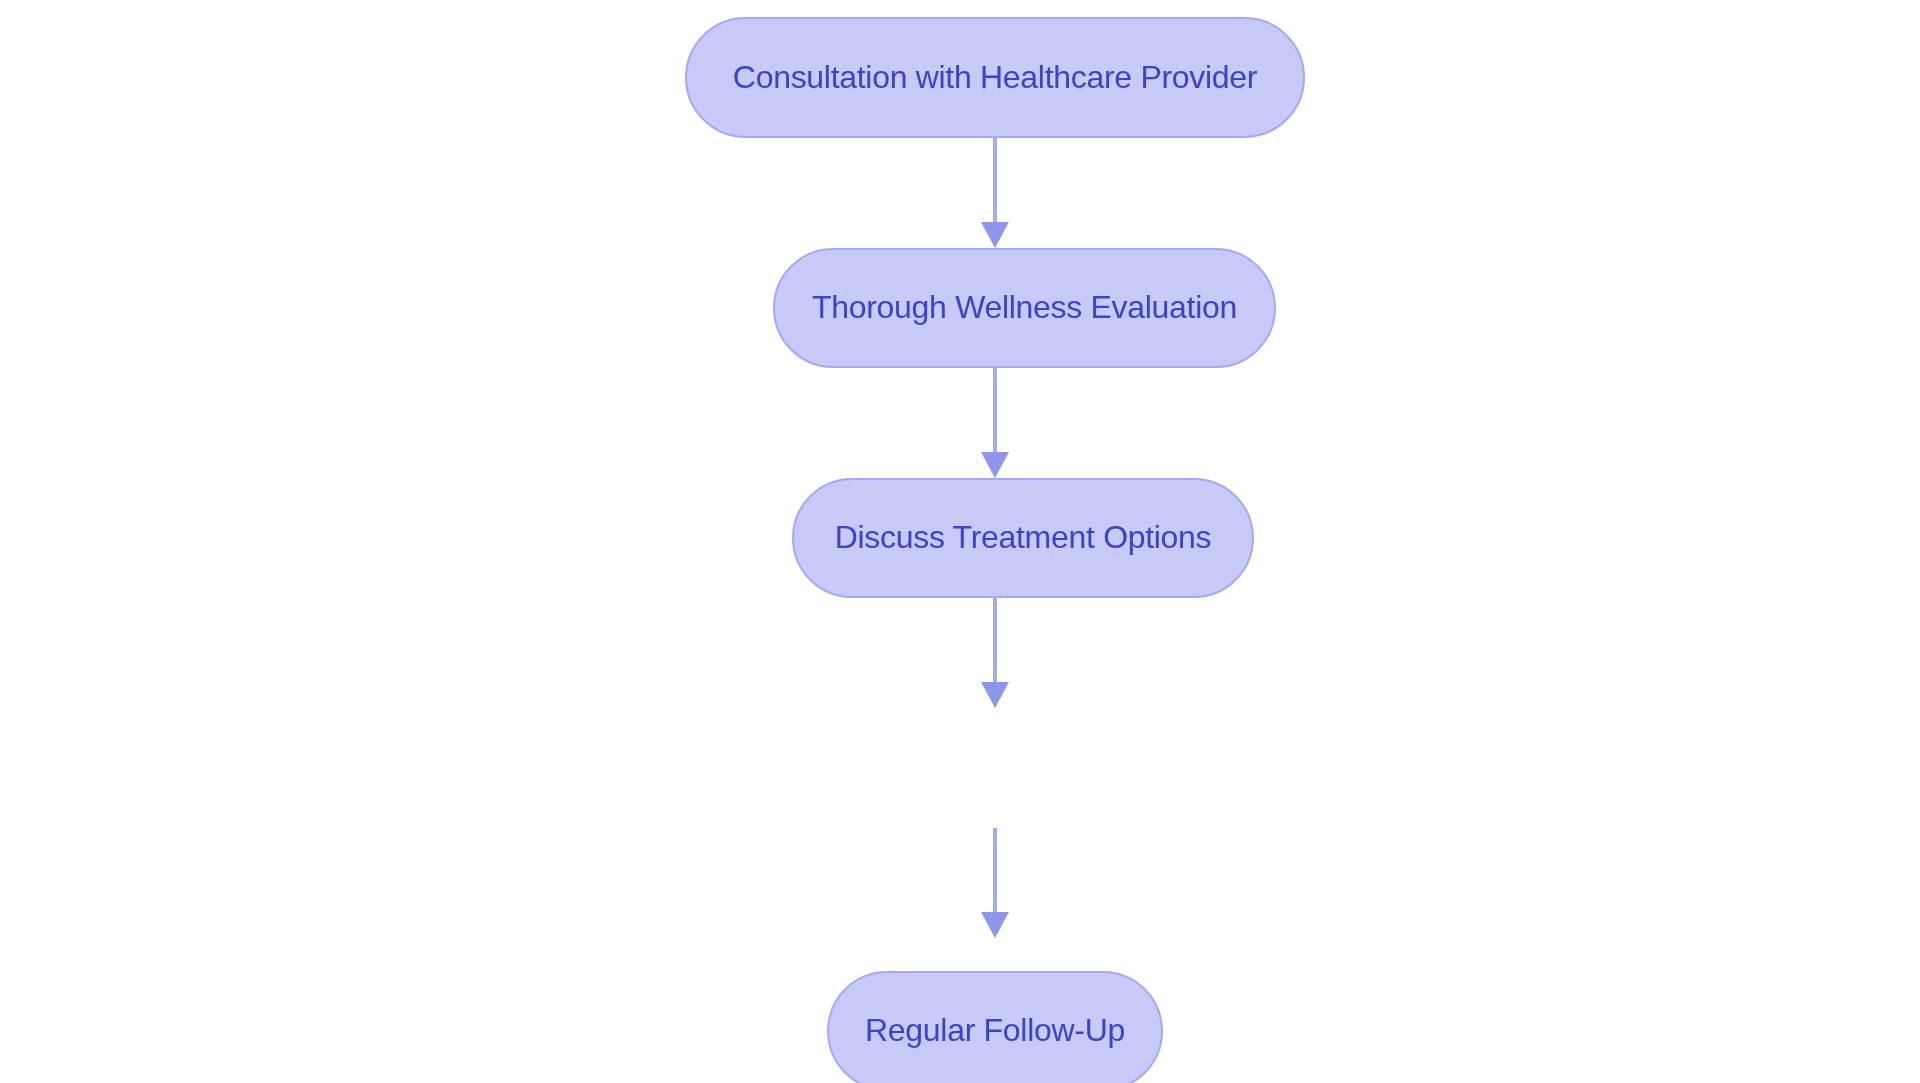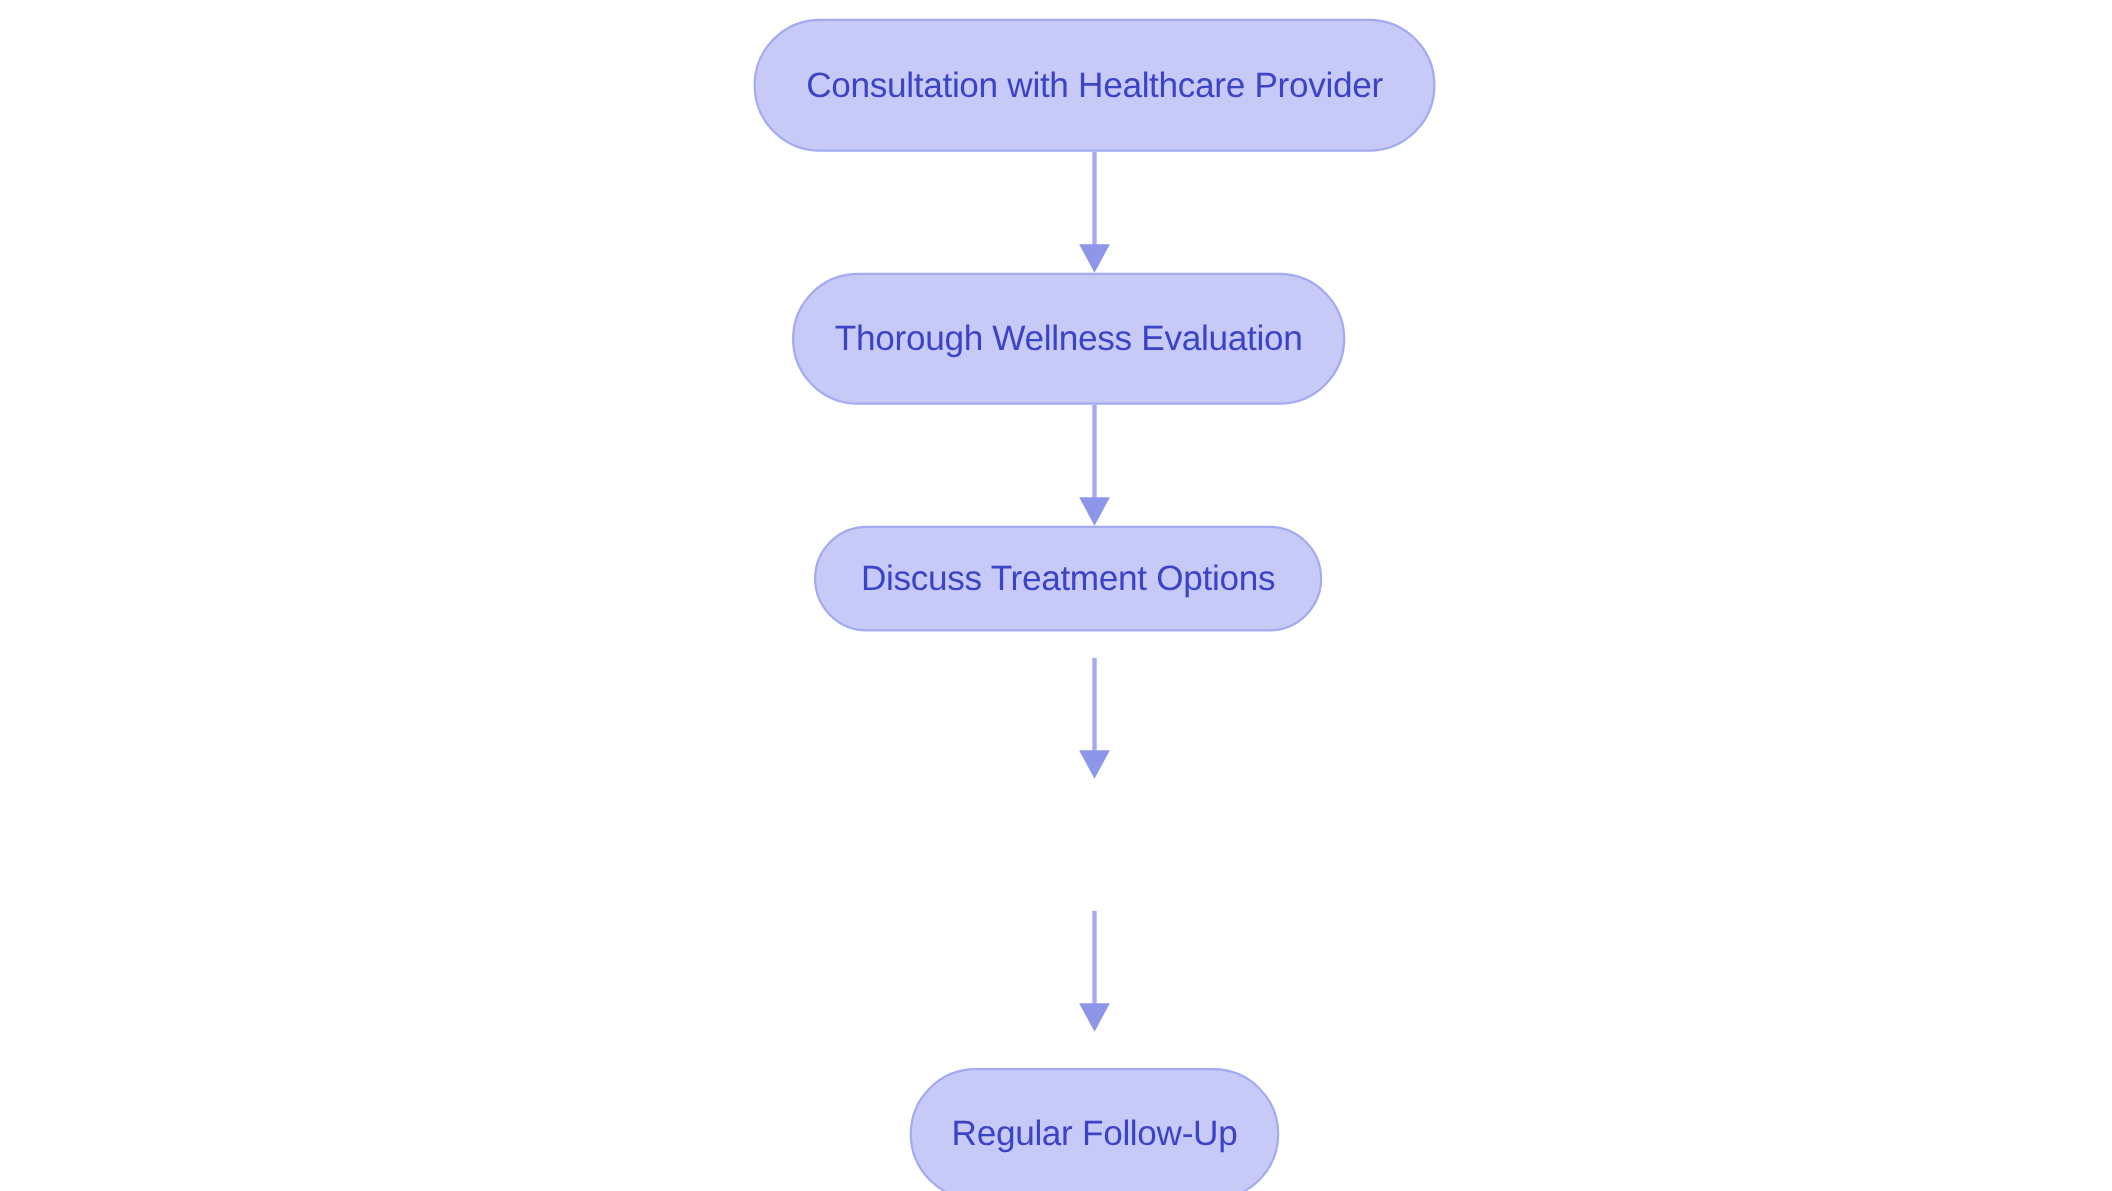--- a/index.html
+++ b/index.html
@@ -54,24 +54,24 @@
   }
 </style>
 </head>
 <body>
 
 <div class="canvas" style="background: rgb(255, 255, 255);">
 
 <div class="node" style="left: 649px; top: 17px; width: 620px; height: 121px; background: rgb(199, 201, 247); border: 2px solid rgb(163, 170, 242);">
       <span class="node-label" style="color: rgb(59, 67, 198);">Consultation with Healthcare Provider</span>
     </div>
-    <div class="node" style="left: 684px; top: 248px; width: 503px; height: 120px; background: rgb(199, 201, 247); border: 2px solid rgb(163, 170, 242);">
+    <div class="node" style="left: 737px; top: 248px; width: 503px; height: 120px; background: rgb(199, 201, 247); border: 2px solid rgb(163, 170, 242);">
       <span class="node-label" style="color: rgb(59, 67, 198);">Thorough Wellness Evaluation</span>
     </div>
-    <div class="node" style="left: 704px; top: 478px; width: 462px; height: 96px; background: rgb(199, 201, 247); border: 2px solid rgb(163, 170, 242);">
+    <div class="node" style="left: 756px; top: 478px; width: 462px; height: 120px; background: rgb(199, 201, 247); border: 2px solid rgb(163, 170, 242);">
       <span class="node-label" style="color: rgb(59, 67, 198);">Discuss Treatment Options</span>
     </div>
     <div class="node" style="left: 791px; top: 971px; width: 336px; height: 120px; background: rgb(199, 201, 247); border: 2px solid rgb(163, 170, 242);">
       <span class="node-label" style="color: rgb(59, 67, 198);">Regular Follow-Up</span>
     </div>
     <div class="arrow" style="left: 944.5px; top: 138px; width: 28px; height: 110px;">
       <div class="arrow-line" style="width: 4px; height: 88px; background: rgb(165, 171, 240);"></div>
       <div class="arrow-head" style="border-left: 14px solid transparent; border-right: 14px solid transparent; border-top: 26px solid rgb(141, 150, 233);"></div>
     </div>
     <div class="arrow" style="left: 945px; top: 368px; width: 28px; height: 110px;">

